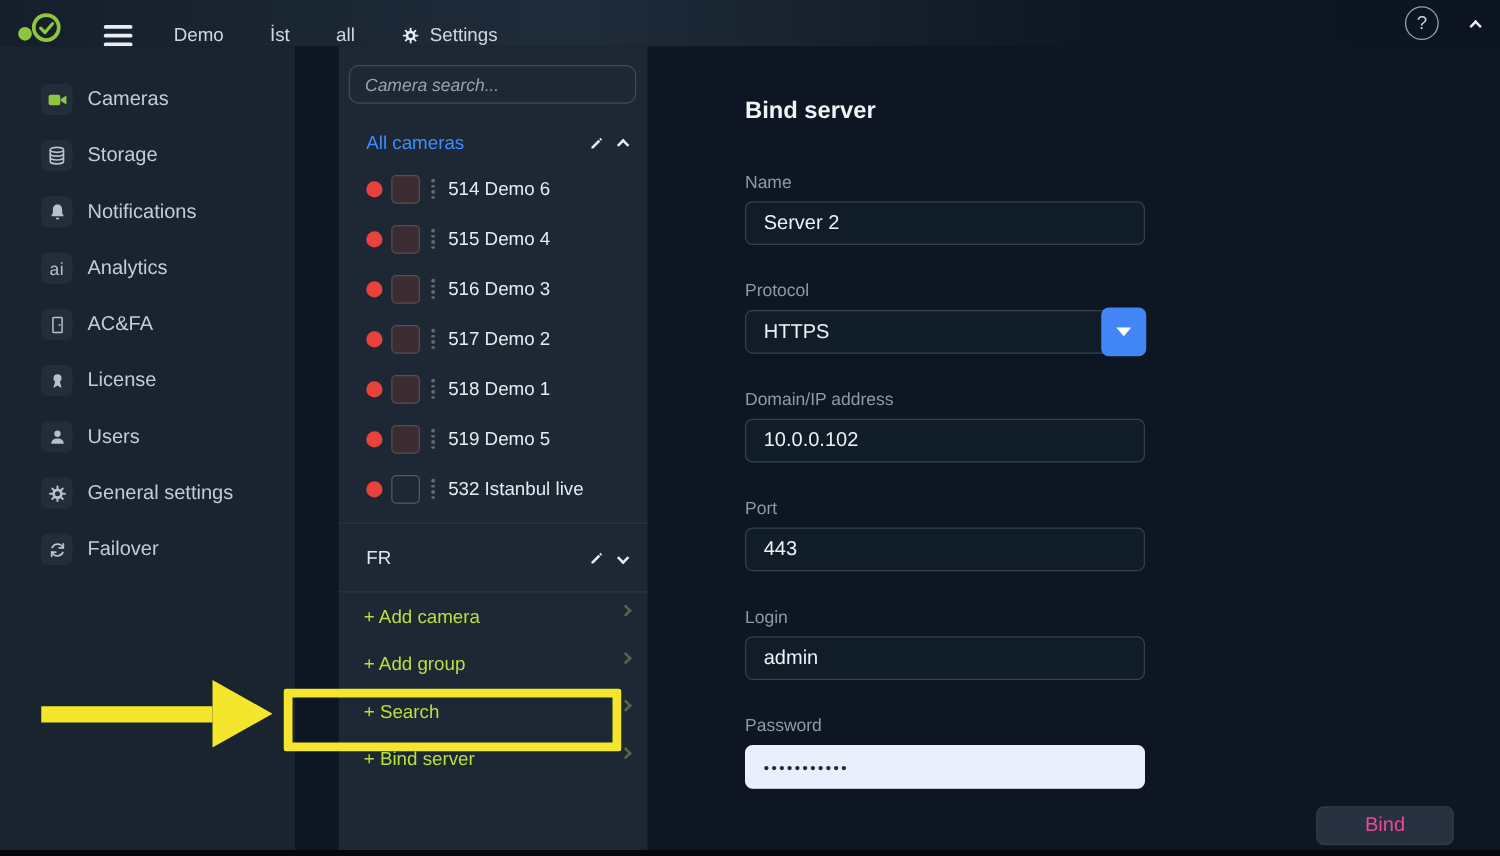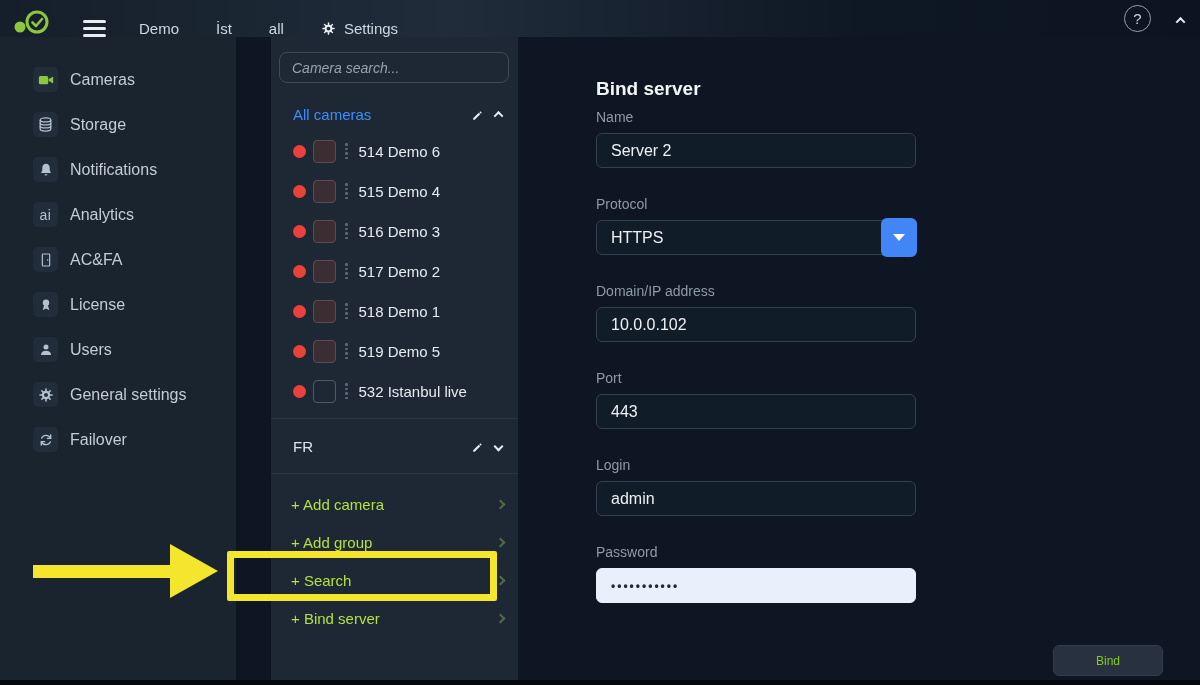--- a/index.html
+++ b/index.html
@@ -74,47 +74,47 @@
   .drag-dots i { width:2.5px; height:2.5px; border-radius:50%; background:#5b6b7b; display:block; }
   .cam-name { margin-left:11px; color:#e6ebf1; }
 
   .fr-block {
     margin-top:7px; height:56px; border-top:1px solid #2a3542; border-bottom:1px solid #2a3542;
     display:flex; align-items:center; padding:0 16px 0 22px; color:#dfe5ec;
   }
   .fr-block .gtools { margin-left:auto; display:flex; align-items:center; gap:11px; color:#e8edf3; }
 
   .actions { padding-top:11px; }
-  .action-row { height:38px; display:flex; align-items:center; padding:0 14px 0 20px; cursor:pointer; }
+  .action-row { height:38px; display:flex; padding:0 14px 0 20px; cursor:pointer; }
   .action-row .alabel { color:#b5e23f; }
   .action-row .chev { margin-left:auto; color:#4f6b44; }
 
   
   .formpanel { flex:1; background:#0d1622; position:relative; padding:41px 0 0 43px; }
-  .form-title { font-size:19px; font-weight:bold; color:#f2f5f8; margin-bottom:9px; }
+  .form-title { font-size:19px; font-weight:bold; color:#f2f5f8; margin-bottom:37px; }
   .field { margin-bottom:28px; width:320px; }
   .field label { display:block; font-size:14px; color:#8e9aa8; margin-bottom:8px; }
   .tinput {
     width:320px; height:35px; background:#111c29; border:1px solid #33404f; border-radius:6px;
     color:#edf1f5; font-size:16px; padding:0 14px; outline:none;
     font-family:"Liberation Sans", sans-serif;
   }
   .tinput.lightfill { background:#e9f0fc; color:#212b3b; font-size:12px; letter-spacing:2px; font-weight:bold; border-color:#e9f0fc; }
   .selwrap { position:relative; width:320px; }
   .selvalue { display:flex; align-items:center; }
   .sel-btn {
     position:absolute; right:-1px; top:-2px; width:36px; height:39px;
     background:#4285f4; border:none; border-radius:6px; cursor:pointer;
     display:flex; align-items:center; justify-content:center;
   }
   .sel-btn .tri { width:0; height:0; border-left:6px solid transparent; border-right:6px solid transparent; border-top:7px solid #fff; }
   .bind-btn {
     position:absolute; right:37px; bottom:4px; width:110px; height:31px;
     background:#27313f; border:1px solid #323d4c; border-radius:6px;
-    color:#84cc16; font-size:12px; cursor:pointer; font-family:"Liberation Sans", sans-serif;
+    color:#ec4899; font-size:16px; cursor:pointer; font-family:"Liberation Sans", sans-serif;
   }
 
   .bottomstrip { height:5px; background:#04070c; }
 
   
   .anno-rect {
     position:absolute; left:227px; top:551px; width:270px; height:50px;
     border:7px solid #f3e62c; border-radius:2px; pointer-events:none; z-index:50;
   }
   .anno-arrow { position:absolute; left:33px; top:544px; pointer-events:none; z-index:50; }

